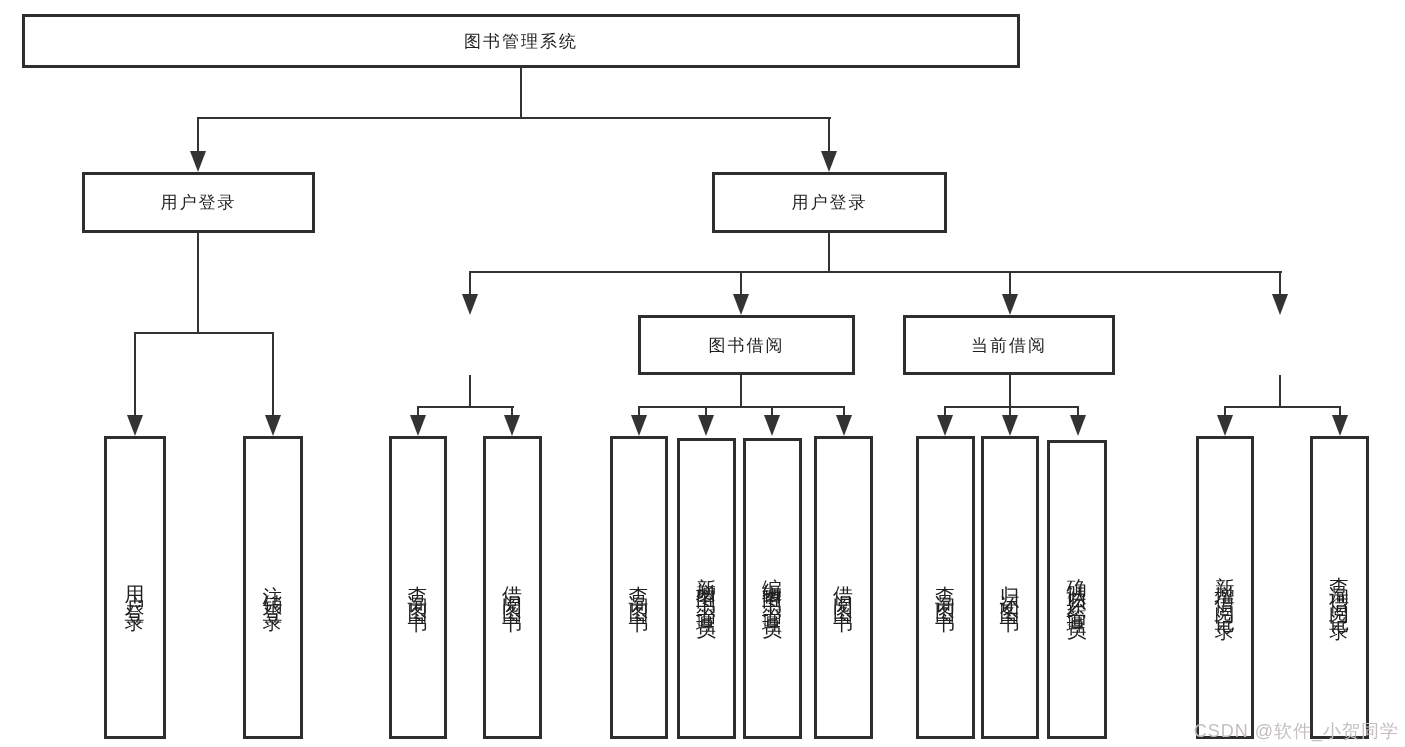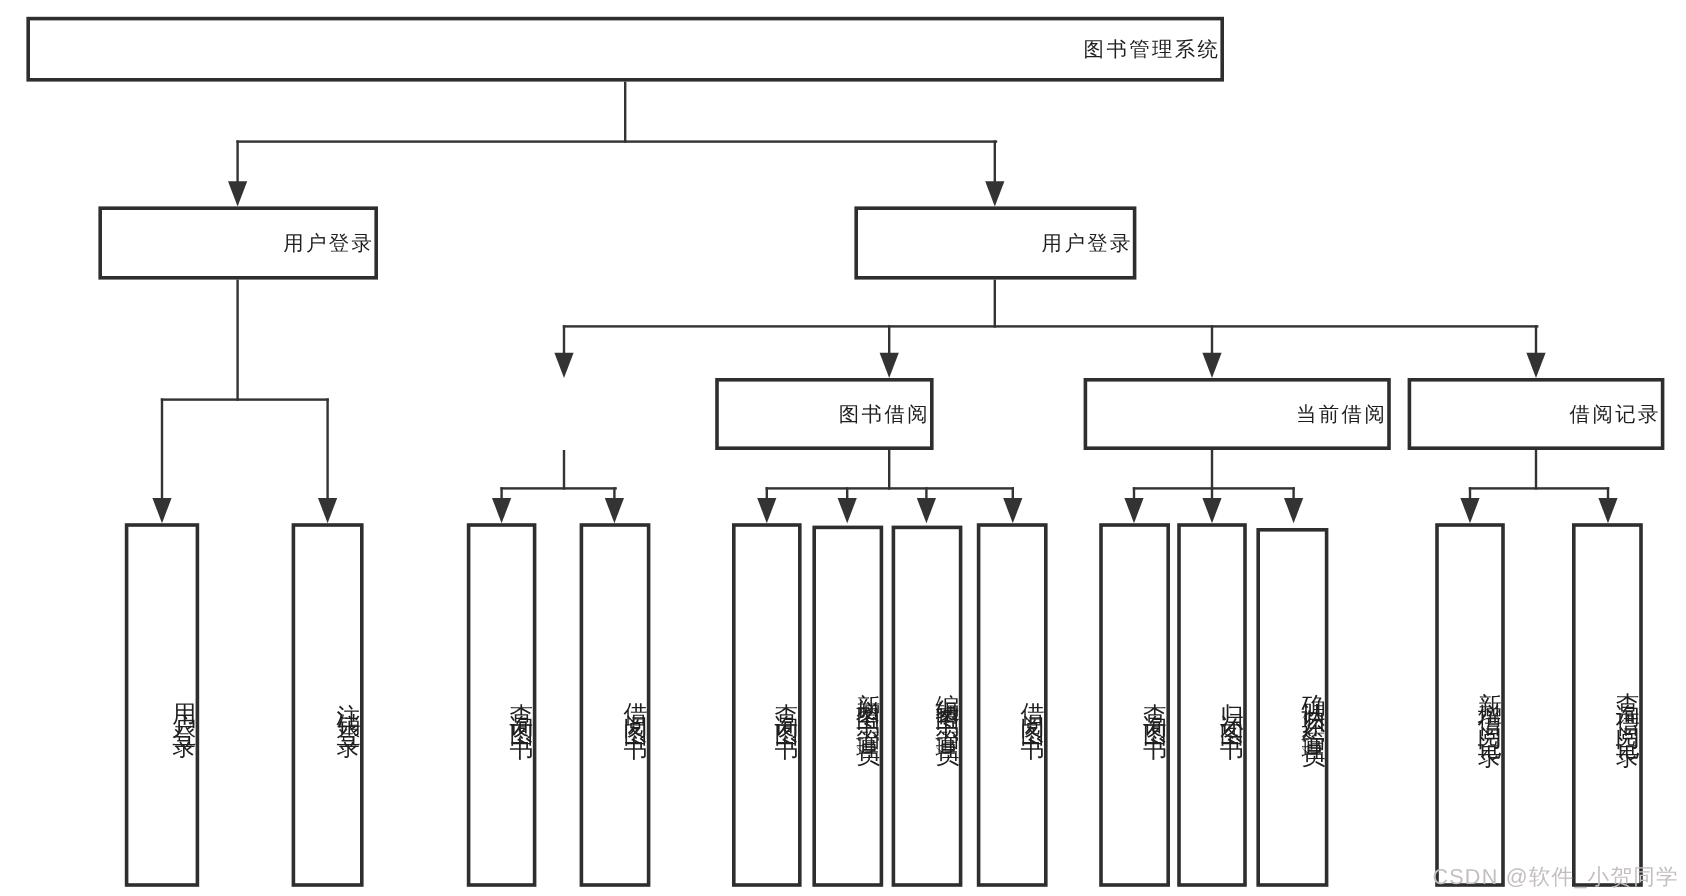--- a/index.html
+++ b/index.html
@@ -11,21 +11,21 @@
     font-family: "Liberation Sans", sans-serif;
     overflow: hidden;
   }
   .box {
     position: absolute;
     box-sizing: border-box;
     border: 3px solid #2e2e2e;
     background: #ffffff;
     display: flex;
     align-items: center;
-    justify-content: flex-end;
+    justify-content: center;
     color: #1f1f1f;
   }
   .hlabel {
     display: block;
     font-size: 17px;
     letter-spacing: 2px;
     white-space: nowrap;
     color: #1f1f1f;
   }
   .vlabel {
@@ -128,28 +128,25 @@
     <span class="hlabel">图书管理系统</span>
   </div>
 
   <div class="box" style="left:82px;top:172px;width:233px;height:61px">
     <span class="hlabel">用户登录</span>
   </div>
   <div class="box" style="left:712px;top:172px;width:235px;height:61px">
     <span class="hlabel">用户登录</span>
   </div>
 
-  <div class="box" style="left:596px;top:315px;width:182px;height:60px">
+  <div class="box" style="left:638px;top:315px;width:217px;height:60px">
     <span class="hlabel">图书借阅</span>
   </div>
-  <div class="box" style="left:903px;top:315px;width:256px;height:60px">
+  <div class="box" style="left:903px;top:315px;width:212px;height:60px">
     <span class="hlabel">当前借阅</span>
-  </div>
-  <div class="box" style="left:1173px;top:315px;width:214px;height:60px">
-    <span class="hlabel">借阅记录</span>
   </div>
 
   <div class="box" style="left:104px;top:436px;width:62px;height:303px">
     <span class="vlabel">用户登录</span>
   </div>
   <div class="box" style="left:243px;top:436px;width:60px;height:303px">
     <span class="vlabel">注销登录</span>
   </div>
 
   <div class="box" style="left:389px;top:436px;width:58px;height:303px">

